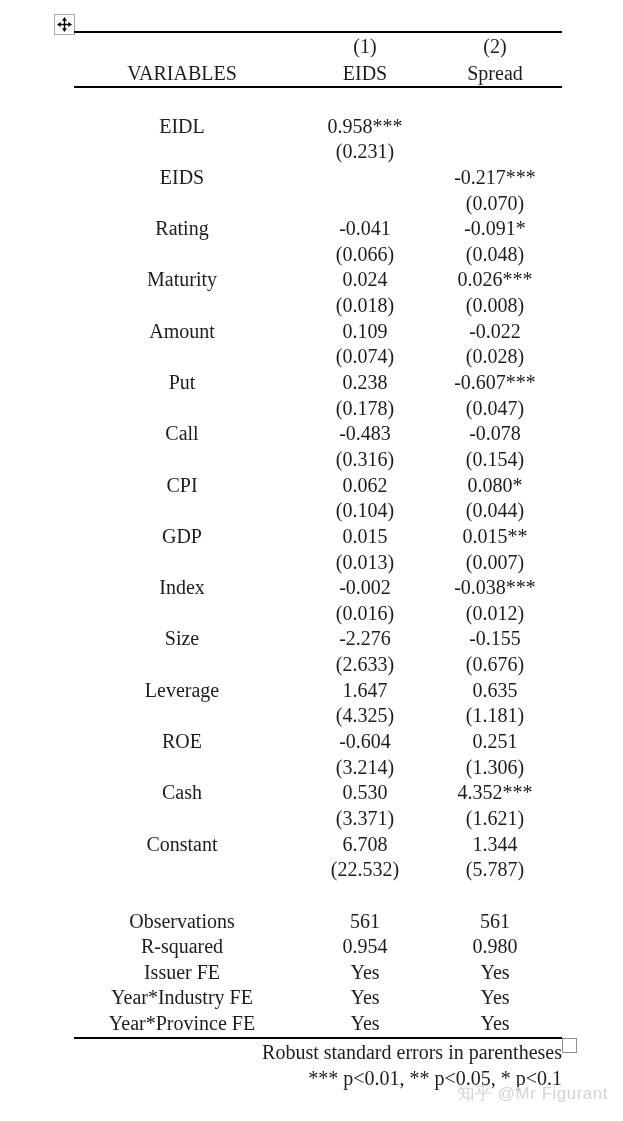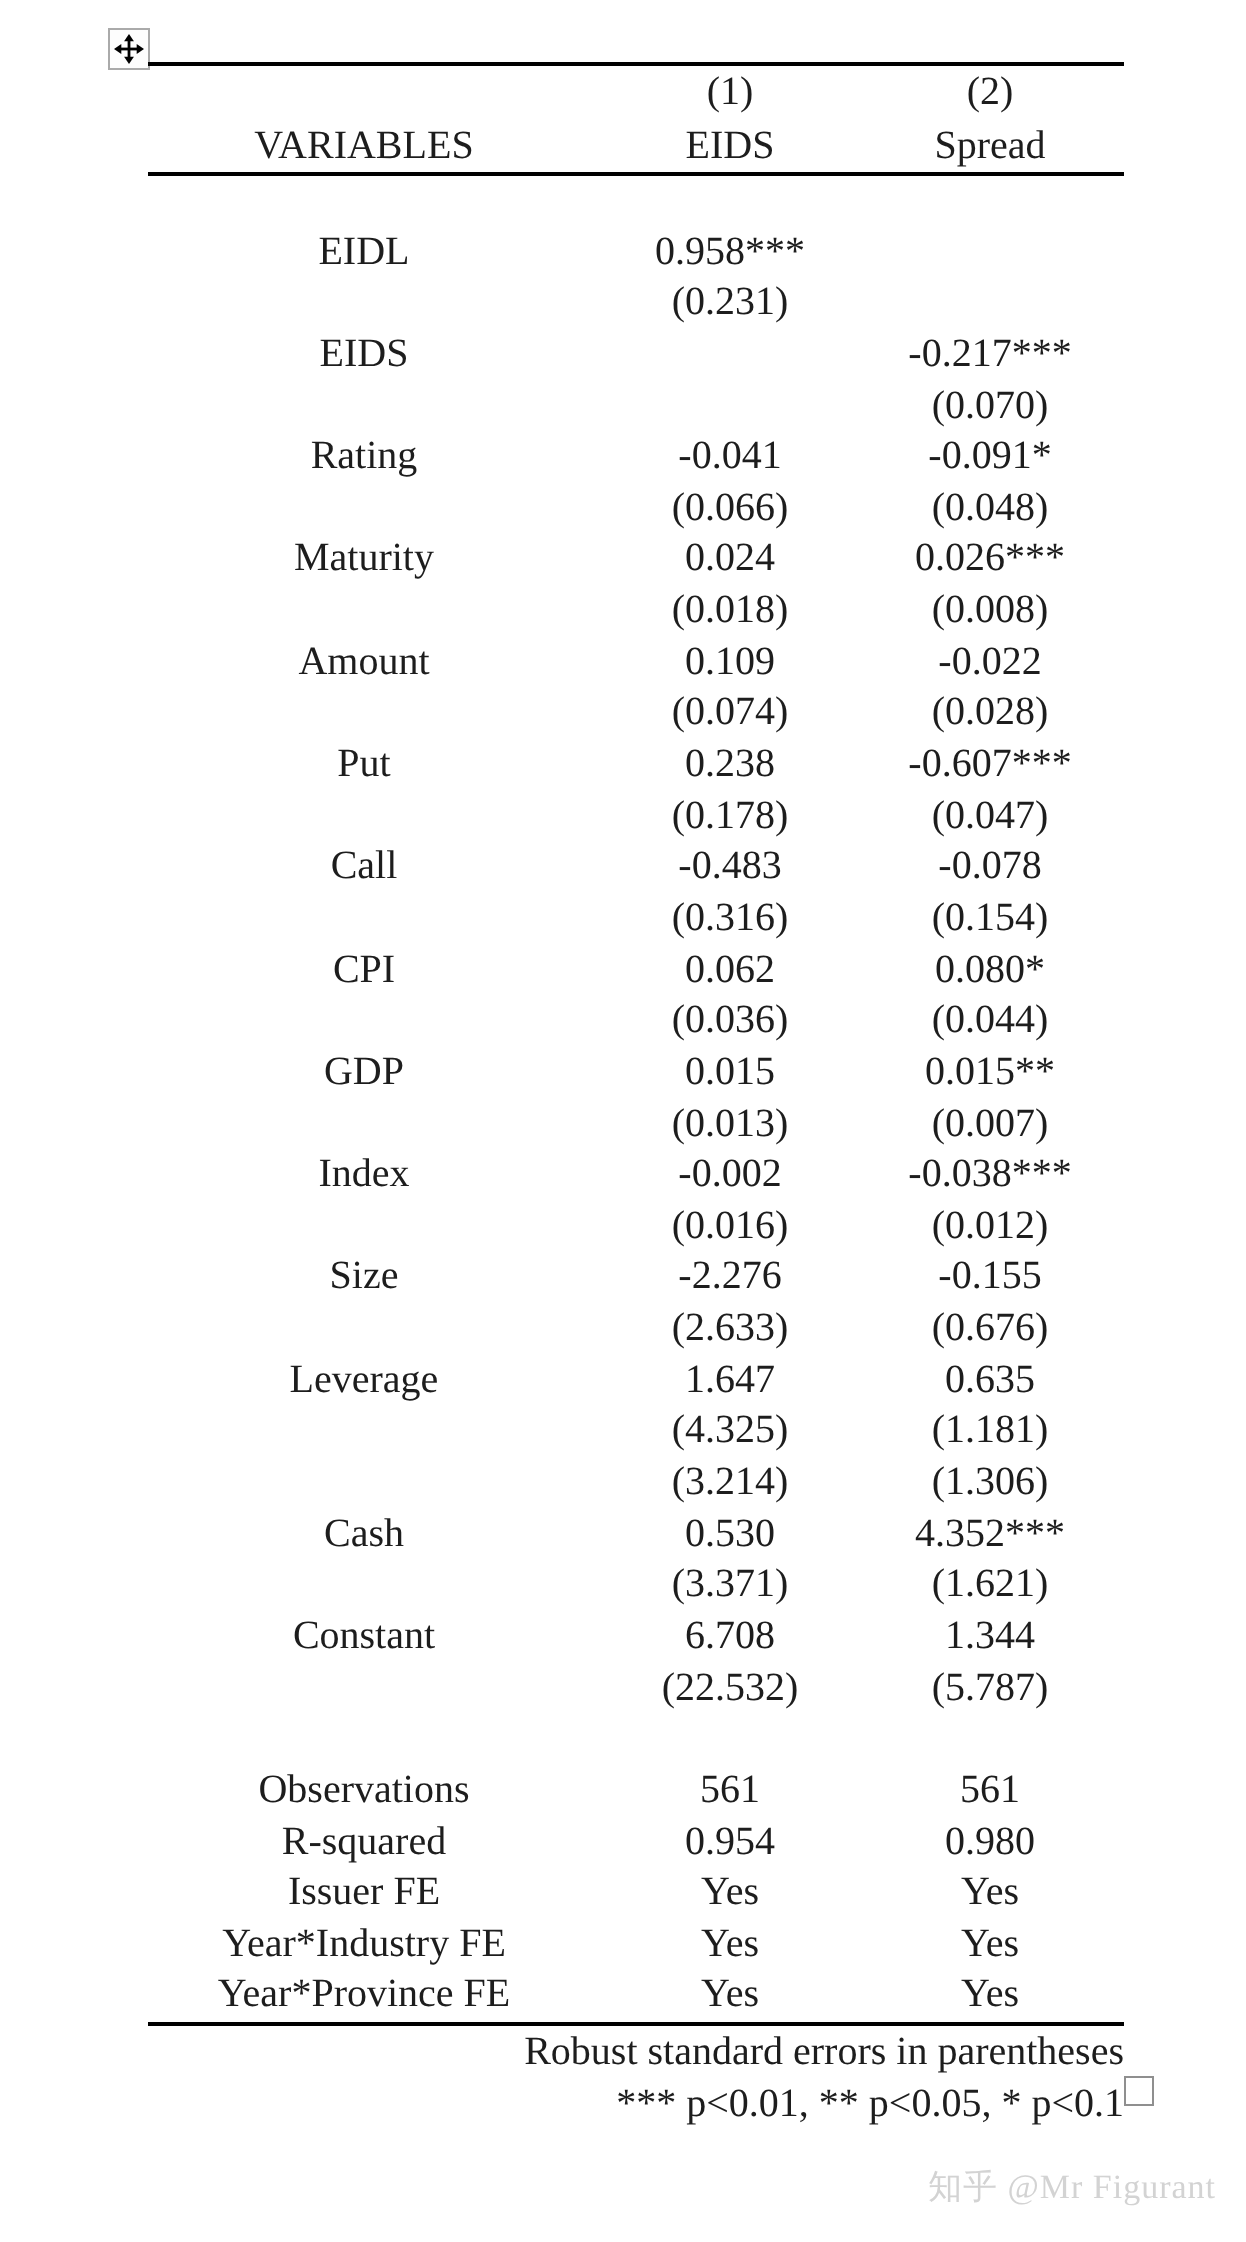--- a/index.html
+++ b/index.html
@@ -42,21 +42,21 @@
   .header-row { height: 26.5px; line-height: 26.5px; }
   .cell { box-sizing: border-box; }
   .cell.label { width: 212px; text-align: center; padding-left: 4px; }
   .cell.c1 { width: 158px; text-align: center; }
   .cell.c2 { width: 102px; text-align: center; }
   .notes { width: 488px; text-align: right; }
   .note { height: 26px; line-height: 26px; }
   .watermark {
     position: absolute;
     right: 15px; top: 1082px;
-    font-family: Liberation Serif, serif;
+    font-family: Liberation Sans, sans-serif;
     font-size: 17px;
     letter-spacing: 0.5px;
     color: #d3d3d3;
   }
 </style>
 </head>
 <body>
 
 <div class="page">
 
@@ -181,21 +181,21 @@
   </div>
 
   <div class="row">
     <div class="cell label">CPI</div>
     <div class="cell c1">0.062</div>
     <div class="cell c2">0.080*</div>
   </div>
 
   <div class="row">
     <div class="cell label"></div>
-    <div class="cell c1">(0.036)</div>
+    <div class="cell c1">(0.104)</div>
     <div class="cell c2">(0.044)</div>
   </div>
 
   <div class="row">
     <div class="cell label">GDP</div>
     <div class="cell c1">0.015</div>
     <div class="cell c2">0.015**</div>
   </div>
 
   <div class="row">
@@ -233,20 +233,25 @@
     <div class="cell c1">1.647</div>
     <div class="cell c2">0.635</div>
   </div>
 
   <div class="row">
     <div class="cell label"></div>
     <div class="cell c1">(4.325)</div>
     <div class="cell c2">(1.181)</div>
   </div>
 
+  <div class="row">
+    <div class="cell label">ROE</div>
+    <div class="cell c1">-0.604</div>
+    <div class="cell c2">0.251</div>
+  </div>
 
   <div class="row">
     <div class="cell label"></div>
     <div class="cell c1">(3.214)</div>
     <div class="cell c2">(1.306)</div>
   </div>
 
   <div class="row">
     <div class="cell label">Cash</div>
     <div class="cell c1">0.530</div>

